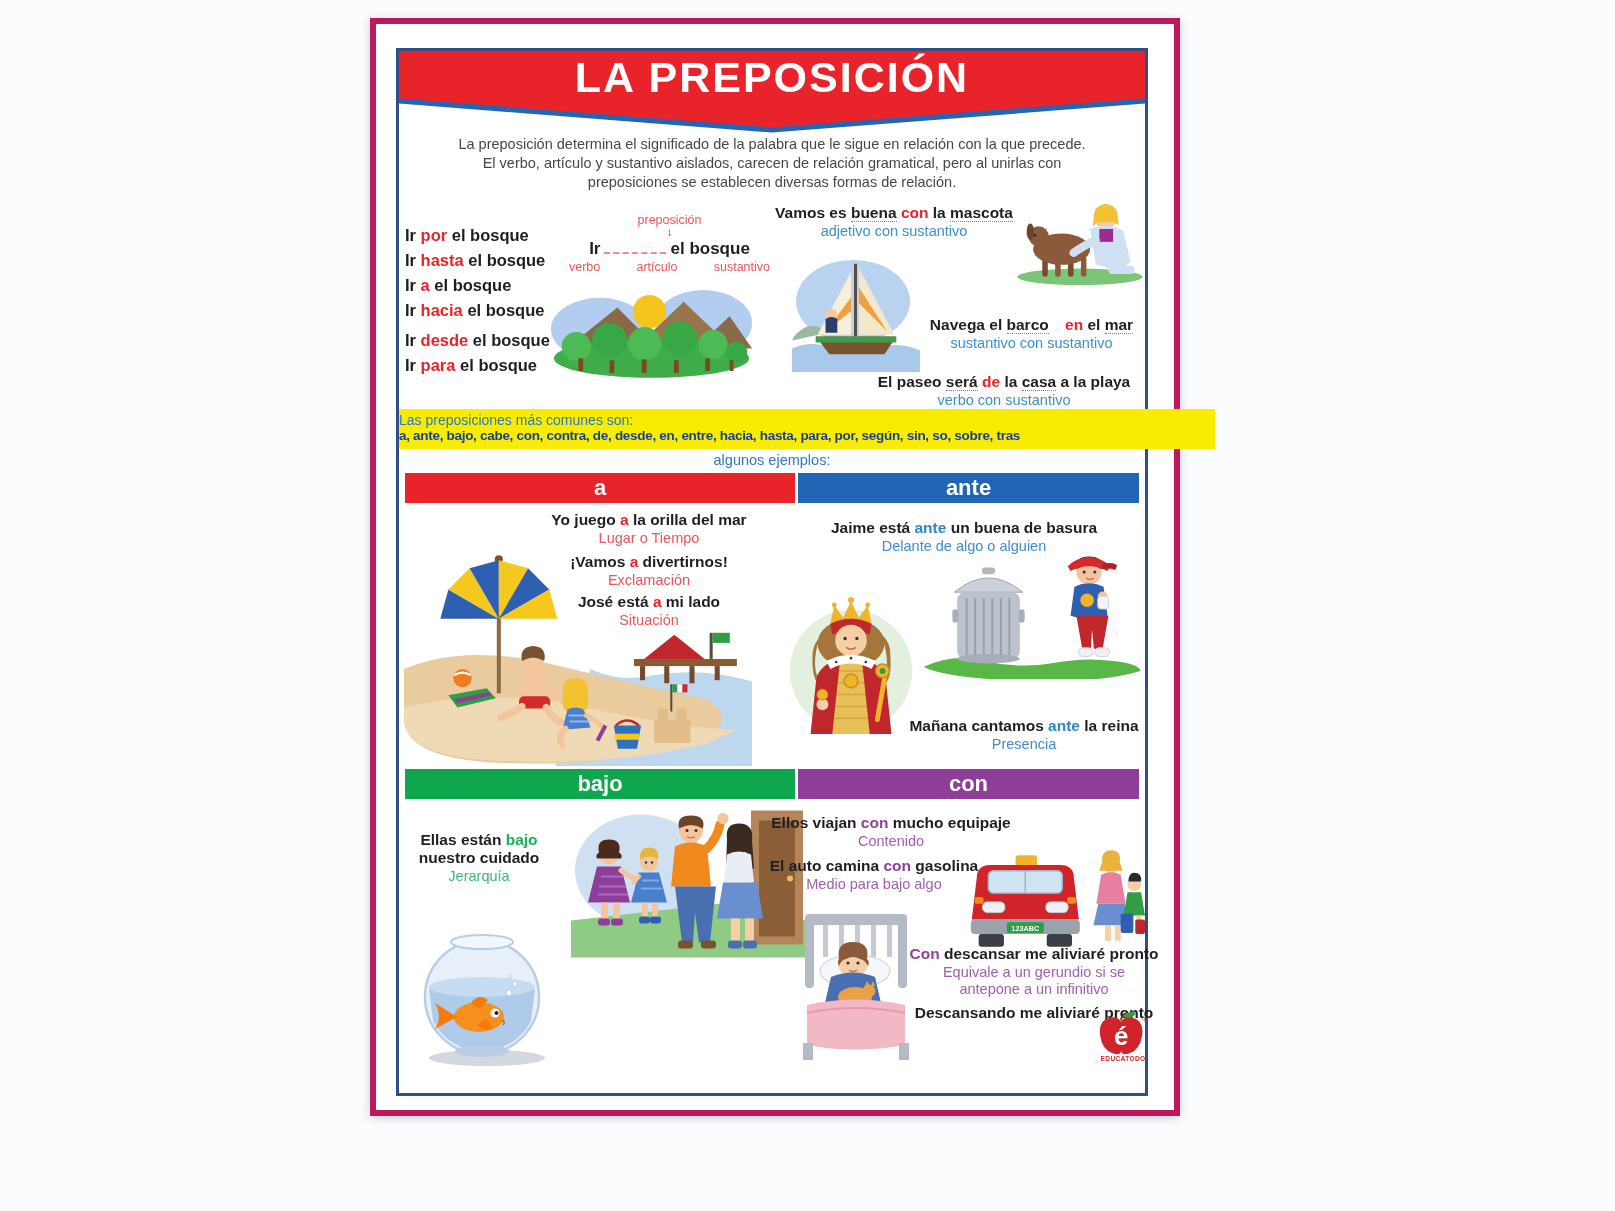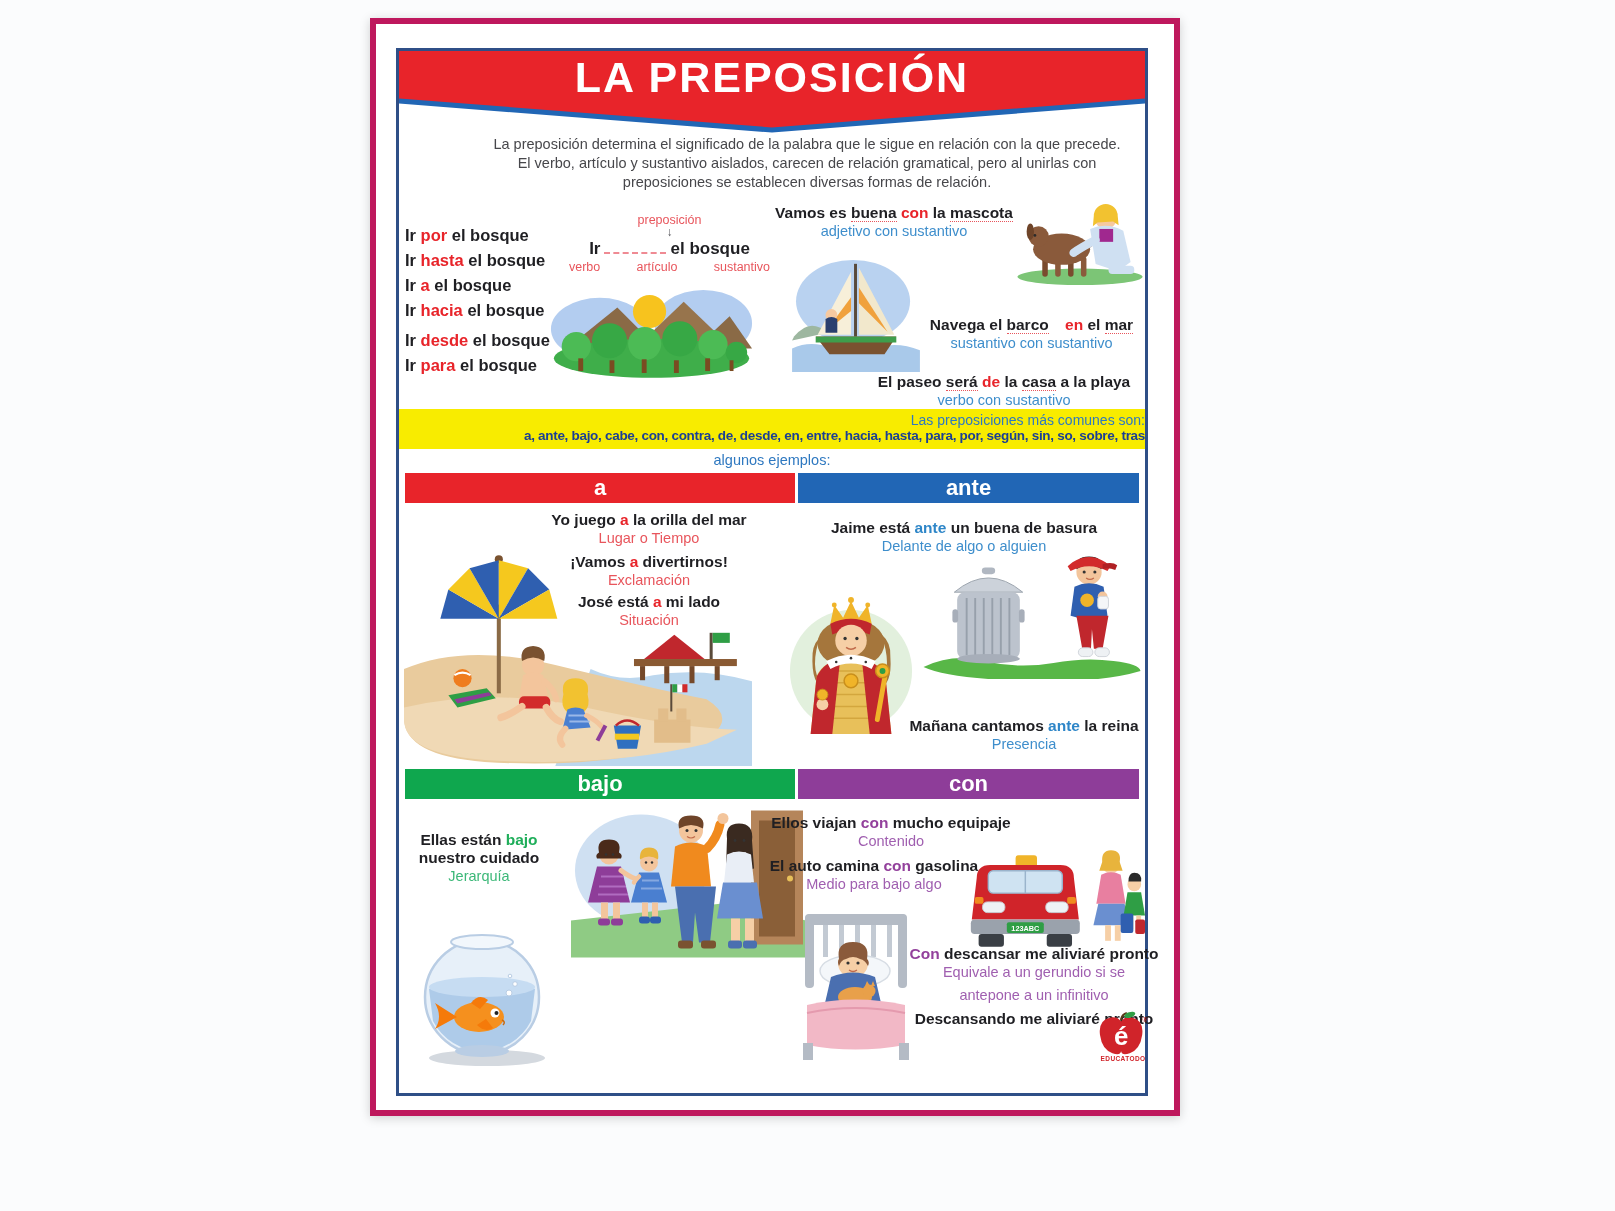--- a/index.html
+++ b/index.html
@@ -5,40 +5,40 @@
   html,body{margin:0;padding:0;background:#fbfcfd;width:1615px;height:1211px;overflow:hidden;
     font-family:"Liberation Sans","DejaVu Sans",sans-serif;}
   .abs{position:absolute;}
   #poster{position:absolute;left:370px;top:18px;width:798px;height:1086px;background:#fff;
     box-shadow:0 2px 10px rgba(0,0,0,.18);border:6px solid #be185d;}
   #content{position:absolute;left:20px;top:24px;width:746px;height:1042px;border:3px solid #2f4f87;background:#fff;}
   
   #banner-svg{position:absolute;left:0;top:0;}
   #main-title{position:absolute;left:0;top:2px;width:746px;text-align:center;font-size:43px;font-weight:bold;
     color:#fff;letter-spacing:2px;}
-  #intro{position:absolute;left:0;top:84px;width:746px;text-align:center;font-size:14.5px;color:#47474b;line-height:19px;padding-left:35px;}
+  #intro{position:absolute;left:0;top:84px;width:746px;text-align:center;font-size:14.5px;color:#47474b;line-height:19px;}
   
   #ir-list{position:absolute;left:6px;top:172px;width:175px;font-size:16.5px;font-weight:bold;color:#1f1f23;line-height:25px;}
   #ir-list .gap{margin-top:5px;}
   
   #diagram{position:absolute;left:168px;top:162px;width:205px;text-align:center;}
   .d-label{font-size:12.5px;color:#e8555c;}
   .d-arrow{font-size:12px;color:#55555a;line-height:11px;}
   .d-line{font-size:17px;font-weight:bold;color:#1f1f23;margin-top:1px;}
   .d-blank{display:inline-block;width:62px;height:12px;border-bottom:2px dashed #ef8a93;margin:0 4px;}
   .d-pos{display:flex;justify-content:space-between;font-size:12.5px;color:#e8555c;margin-top:1px;padding:0 2px;}
   
   .ex{position:absolute;text-align:center;line-height:1.16;}
   .sent{font-weight:bold;font-size:15.5px;color:#1f1f23;}
   .sent-lg{font-weight:bold;font-size:15.5px;color:#1f1f23;}
   .note{font-size:14.5px;margin-top:1px;}
   .n-blue{color:#3e8ecc;} .n-red{color:#e8555c;} .n-green{color:#3cb878;} .n-purple{color:#a05fb0;}
   .du{border-bottom:1.5px dotted #e8555c;margin-top:20px;}
   
-  #yellow{position:absolute;left:0;top:358px;width:746px;height:40px;background:#f8ec00;text-align:right;overflow:hidden;}
+  #yellow{position:absolute;left:0;top:358px;width:816px;height:40px;background:#f8ec00;text-align:left;overflow:hidden;}
   #yellow .l1{font-size:14px;color:#2e78c0;padding-top:3px;}
   #yellow .l2{font-size:13.5px;font-weight:bold;color:#1b3f94;letter-spacing:-0.3px;white-space:nowrap;}
   #examples-label{position:absolute;left:0;top:401px;width:746px;text-align:center;font-size:14.5px;color:#2e78c0;}
   
   .band{position:absolute;height:30px;color:#fff;font-weight:bold;font-size:22px;text-align:center;line-height:29px;}
   #band-a{left:6px;top:422px;width:390px;background:#e8242a;}
   #band-ante{left:399px;top:422px;width:341px;background:#2166b5;}
   #band-bajo{left:6px;top:718px;width:390px;background:#0fa74e;}
   #band-con{left:399px;top:718px;width:341px;background:#8e3d99;}
   
@@ -438,21 +438,21 @@
       <polygon points="74,77 76,72 78,77" fill="#e8a04a"></polygon>
       <path d="M10,96 q48,-11 98,0 l0,40 q-50,9 -98,0 z" fill="#f2b8c6"></path>
       <path d="M10,104 q48,-10 98,0" stroke="#e49aae" stroke-width="2" fill="none"></path>
       <rect x="6" y="134" width="10" height="17" fill="#b4bbc5"></rect>
       <rect x="102" y="134" width="10" height="17" fill="#b4bbc5"></rect>
     </svg>
 
     <div class="ex" style="left:505px;top:894px;width:260px">
       <div class="sent"><span style="color: rgb(147, 65, 156);">Con</span><span> descansar me aliviaré pronto</span></div>
       <div class="note n-purple" style="">Equivale a un gerundio si se</div>
-      <div class="note n-purple" style="margin-top:6px">antepone a un infinitivo</div>
+      <div class="note n-purple" style="margin-top:0">antepone a un infinitivo</div>
       <div class="sent" style="margin-top:6px">Descansando me aliviaré pronto</div>
     </div>
 
     <div id="logo">
       <svg width="56" height="46" viewBox="0 0 56 48" style="margin:0 auto">
         <path d="M26,11 q-4,-6 -12,-4 q-12,3 -10,18 q2,15 13,19 q8,3 9,-2 q1,5 9,2 q11,-4 13,-19 q2,-15 -10,-18 q-8,-2 -12,4 z" fill="#d0242a"></path>
         <path d="M26,10 q0,-6 6,-8" stroke="#5a3a1a" stroke-width="2" fill="none"></path>
         <ellipse cx="35" cy="4" rx="6" ry="2.8" fill="#2f9e45" transform="rotate(-18 35 4)"></ellipse>
         <text x="26" y="36" text-anchor="middle" font-size="27" font-weight="bold" fill="#ffffff">é</text>
         <text x="51" y="12" text-anchor="middle" font-size="8" fill="#d0242a">®</text>

